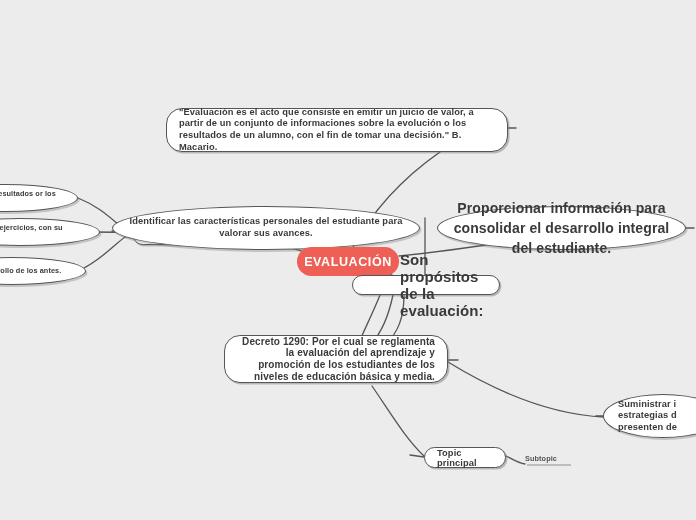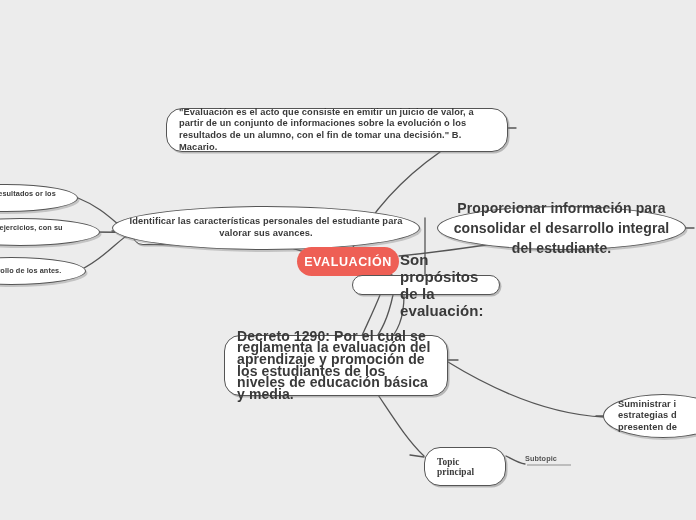--- a/index.html
+++ b/index.html
@@ -89,23 +89,23 @@
 
   .txt { display: block; width: 100%; }
 
   
   #node-quote      { left:166px; top:108px; width:342px; height:44px; font-size:9.3px; line-height:11.6px; }
   #node-identificar{ left:112px; top:206px; width:308px; height:44px; font-size:9.3px; line-height:11.6px; }
   #node-proporcionar{left:437px; top:206px; width:249px; height:44px; font-size:14px; line-height:20px; }
   #node-tipos      { left:132px; top:223px; width:60px;  height:22px; font-size:9.3px; }
   #node-evaluacion { left:297px; top:247px; width:102px; height:29px;justify-content:flex-end; }
   #node-propositos { left:352px; top:275px; width:148px; height:20px; font-size:15px;padding-left:47px; }
-  #node-decreto    { left:224px; top:335px; width:224px; height:61px; font-size:14px; line-height:11.6px; }
+  #node-decreto    { left:224px; top:335px; width:224px; height:48px; font-size:10px; line-height:11.6px;text-align:right; }
   #node-suministrar{ left:603px; top:394px; width:120px; height:44px; font-size:9.3px; line-height:11.6px; justify-content:flex-start; text-align:left; }
-  #node-topic      { left:424px; top:447px; width:82px;  height:39px; font-size:9.3px; justify-content:center;font-family:Liberation Serif, serif; }
+  #node-topic      { left:424px; top:447px; width:82px;  height:21px; font-size:9.3px; justify-content:center; }
   #node-subtopic   { left:525px; top:450px; width:48px;  height:16px; font-size:7.3px; }
 
   
   #node-left1 { left:-66px; top:184px; width:144px; height:28px; font-size:7.3px; line-height:9.5px;
                 justify-content:flex-end; text-align:left; padding-right:10px; }
   #node-left2 { left:-60px; top:218px; width:160px; height:28px; font-size:7.3px; line-height:9.5px;
                 justify-content:flex-end; text-align:left; padding-right:22px; }
   #node-left3 { left:-64px; top:257px; width:150px; height:28px; font-size:7.3px; line-height:9.5px;
                 justify-content:flex-end; text-align:left; padding-right:12px; }
 </style>

